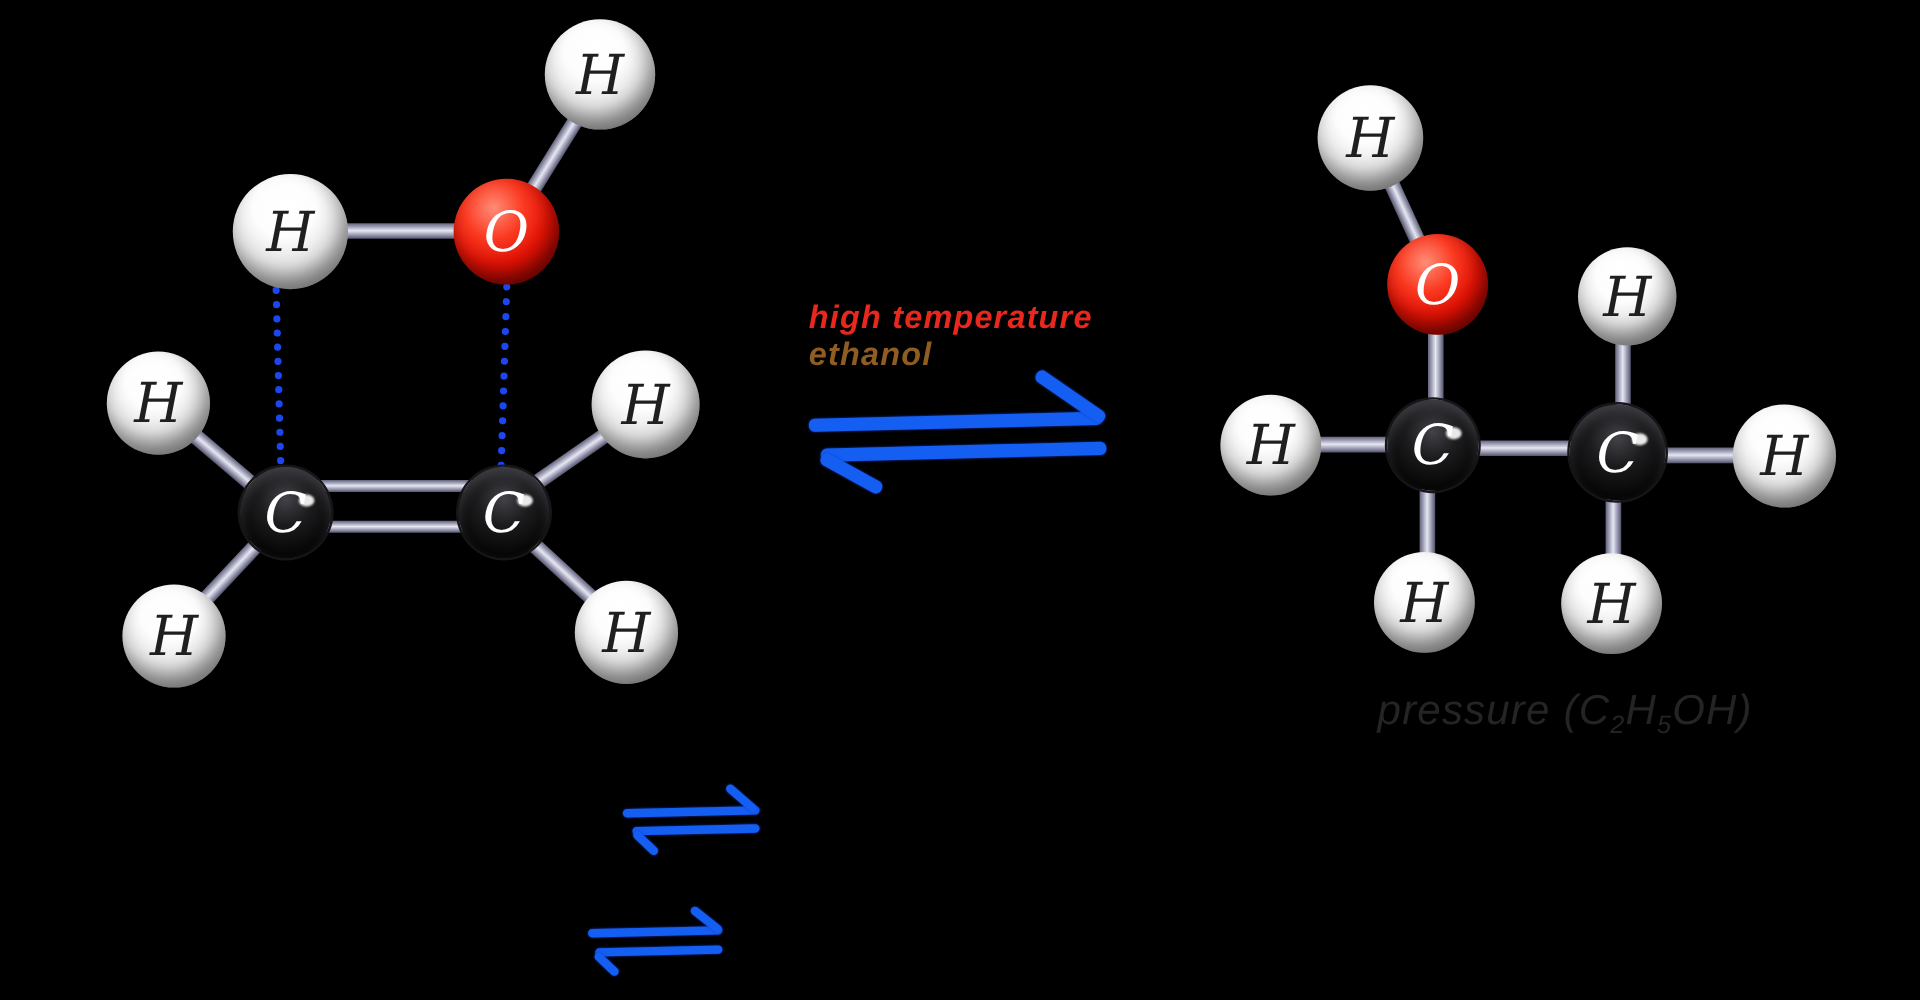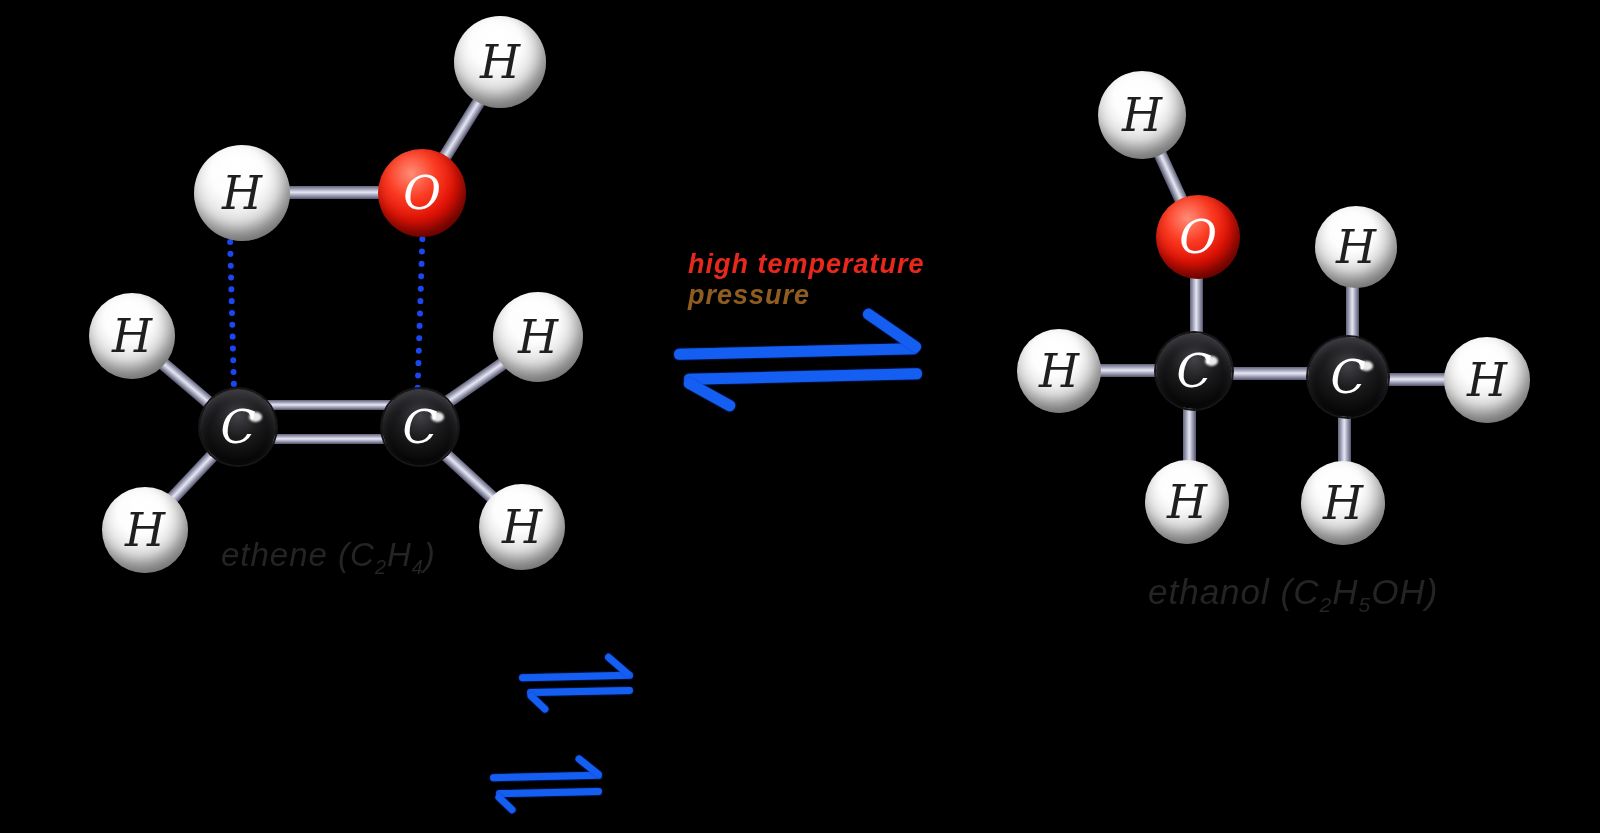--- a/index.html
+++ b/index.html
@@ -120,29 +120,26 @@
       <span class="sym">C</span>
       <i class="spec"></i>
     </div>
     <div class="ball h" style="left:493px;top:292px;width:90px;height:90px;">
       <span class="sym">H</span>
     </div>
     <div class="ball h" style="left:479px;top:484px;width:86px;height:86px;">
       <span class="sym">H</span>
     </div>
 
-    <div class="mol-label" style="left:221px;top:536px;font-size:33px;">
-      <span>ethene (C</span><sub>2</sub><span>H</span><sub>4</sub><span>)</span>
-    </div>
-  </section>
-
-  <section class="grp">
-    <div class="conditions" style="left:688px;top:249px;">
+  </section>
+
+  <section class="grp">
+    <div class="conditions" style="left:674px;top:249px;">
       <div style="color: rgb(232, 39, 29);">high temperature</div>
-      <div style="color: rgb(143, 92, 34);">pressure</div>
+      <div style="color: rgb(143, 92, 34);">ethanol</div>
     </div>
 
     <div>
       <div class="arrow" style="left:674px;top:346px;width:245px;height:11px;transform:rotate(-1.4deg);"></div>
       <div class="arrow" style="left:858px;top:325px;width:68px;height:11px;transform:rotate(34.6deg);"></div>
       <div class="arrow" style="left:684px;top:371px;width:238px;height:11px;transform:rotate(-1.4deg);"></div>
       <div class="arrow" style="left:681px;top:389px;width:57px;height:11px;transform:rotate(28.9deg);"></div>
     </div>
   </section>
 
@@ -195,17 +192,17 @@
       <span class="sym">H</span>
     </div>
     <div class="ball h" style="left:1145px;top:460px;width:84px;height:84px;">
       <span class="sym">H</span>
     </div>
     <div class="ball h" style="left:1301px;top:461px;width:84px;height:84px;">
       <span class="sym">H</span>
     </div>
 
     <div class="mol-label" style="left:1148px;top:572px;font-size:35px;">
-      <span>ethanol (C</span><sub>2</sub><span>H</span><sub>5</sub><span>OH)</span>
+      <span>pressure (C</span><sub>2</sub><span>H</span><sub>5</sub><span>OH)</span>
     </div>
   </section>
 
 </div>
 
 </body></html>

